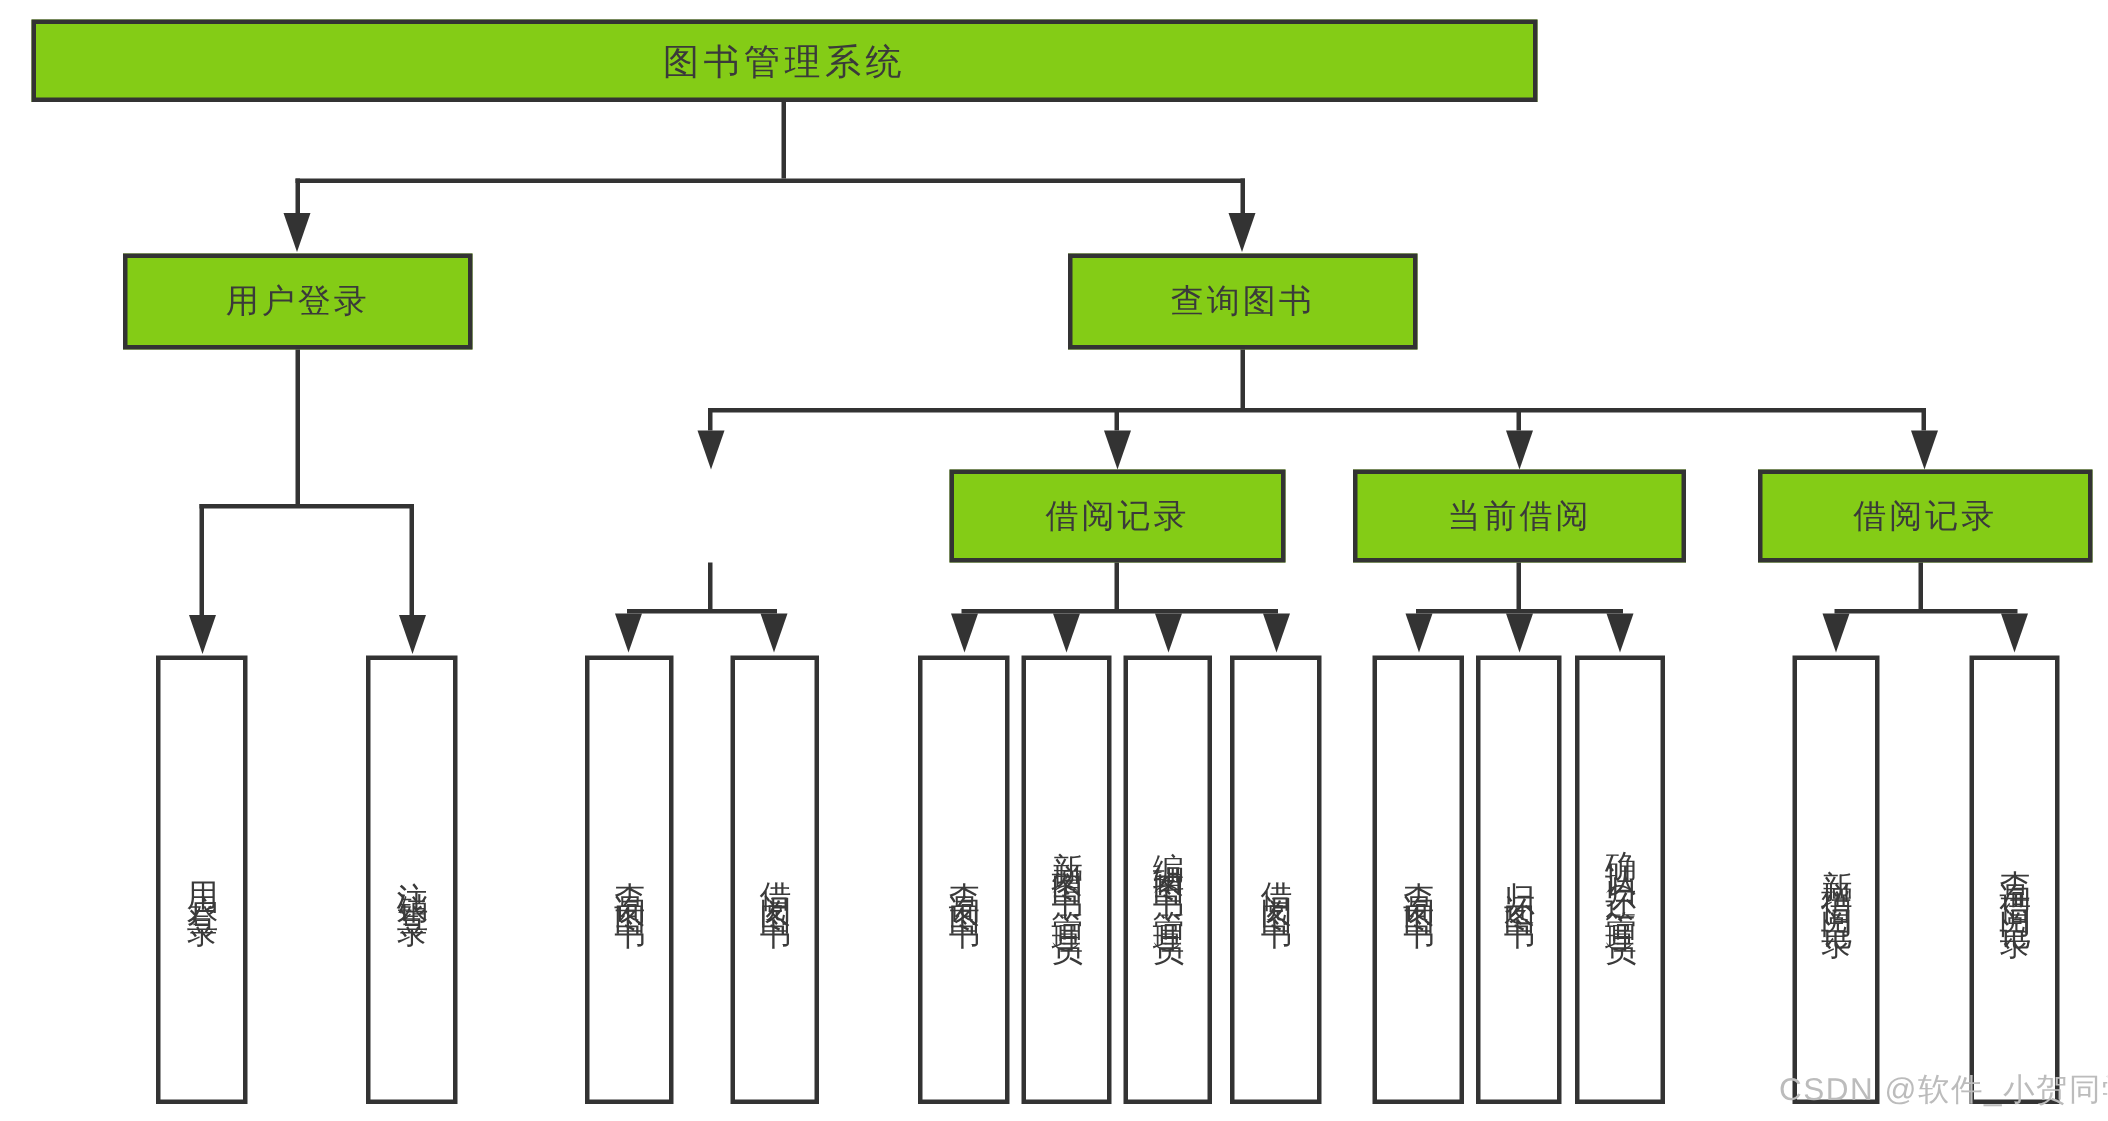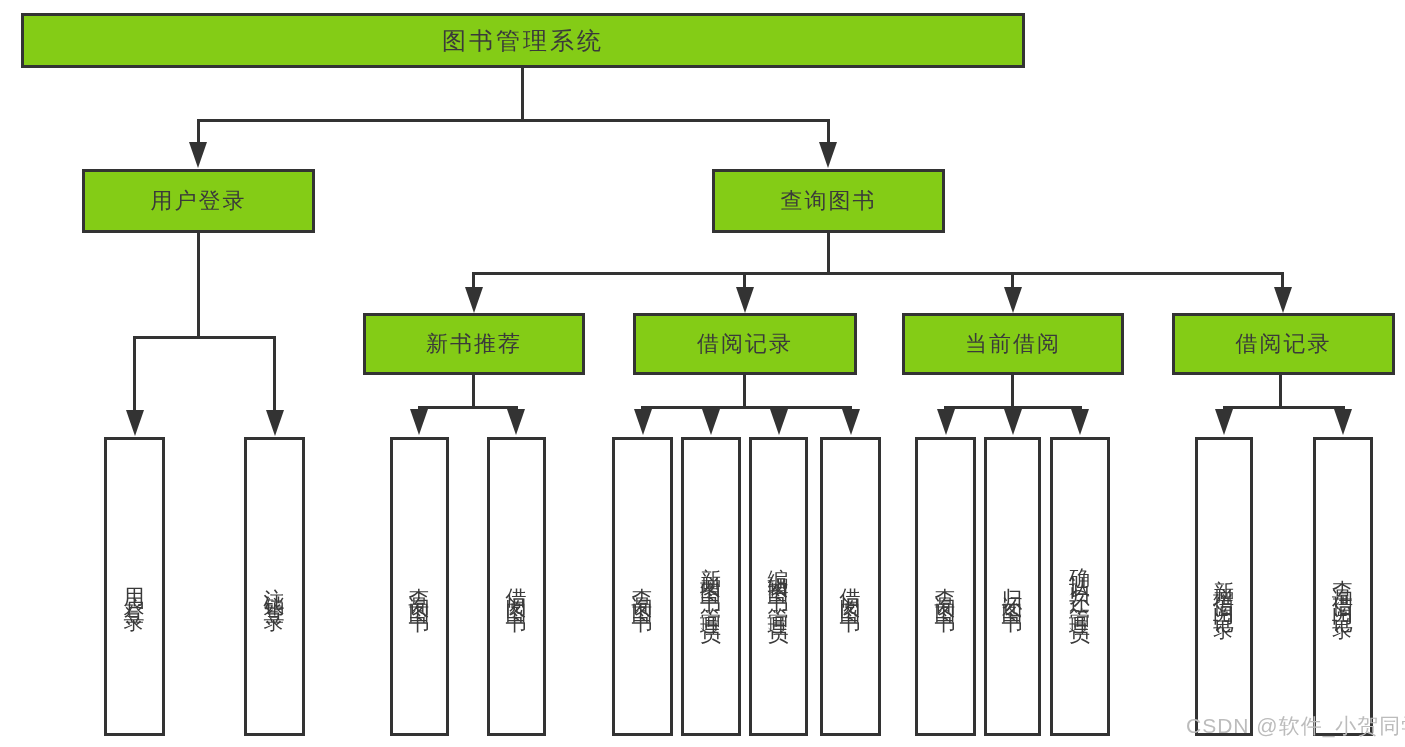--- a/index.html
+++ b/index.html
@@ -45,21 +45,20 @@
 <body>
 
 <div class="canvas">
 
   <div class="hbox root" style="left:21px;top:13px;width:1004px;height:55px;">图书管理系统</div>
 
   <div class="hbox" style="left:82px;top:169px;width:233px;height:64px;">用户登录</div>
 
   <div class="hbox" style="left:712px;top:169px;width:233px;height:64px;">查询图书</div>
 
-  <div class="hbox" style="left:363px;top:313px;width:222px;height:62px;">新书推荐</div>
 
   <div class="hbox" style="left:633px;top:313px;width:224px;height:62px;">借阅记录</div>
 
   <div class="hbox" style="left:902px;top:313px;width:222px;height:62px;">当前借阅</div>
 
   <div class="hbox" style="left:1172px;top:313px;width:223px;height:62px;">借阅记录</div>
 
   <div class="vbox" style="left:104px;top:437px;width:61px;height:299px;">
     <span>用户登录</span>
   </div>

